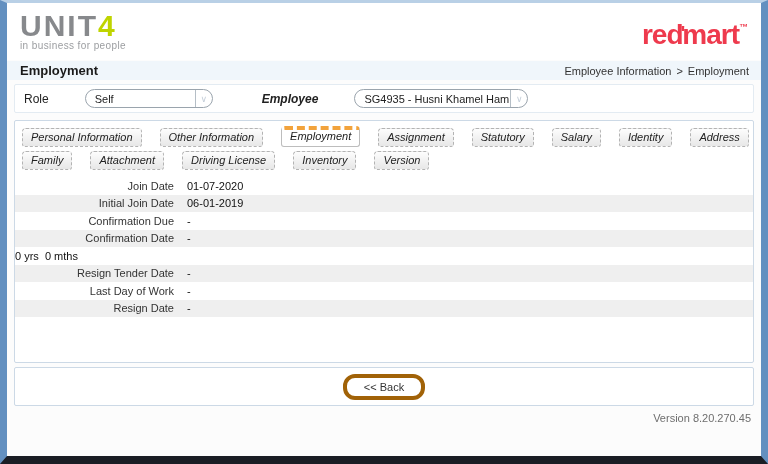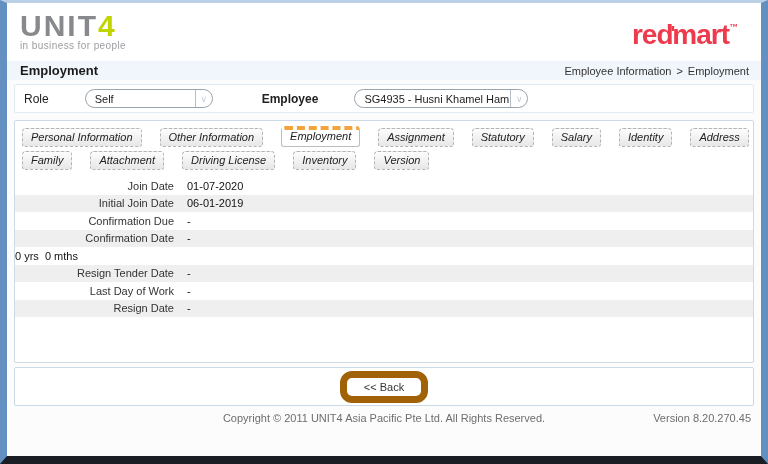--- a/index.html
+++ b/index.html
@@ -15,21 +15,21 @@
     background: #fcfcfc;
     display: flex; flex-direction: column;
   }
 
   
   .header { height: 57px; padding: 9px 6px 0 13px; display: flex; justify-content: space-between; align-items: flex-start; background: #fff; }
   .unit-logo { line-height: 1; }
   .unit-logo-text { font-size: 30px; font-weight: bold; color: #87898c; letter-spacing: 2px; line-height: 28px; }
   .unit-logo-accent { color: #bfd400; }
   .unit-tagline { font-size: 10px; color: #9b9da0; letter-spacing: .4px; margin-top: 1px; }
-  .redmart-logo { font-size: 28px; font-weight: bold; color: #ee3a4d; letter-spacing: -1px; line-height: 30px; margin-right: 17px; white-space: nowrap; }
+  .redmart-logo { font-size: 28px; font-weight: bold; color: #ee3a4d; letter-spacing: -1px; line-height: 30px; margin-right: 7px; white-space: nowrap; }
   .redmart-mark { font-size: 20px; vertical-align: 4px; margin: 0 -2px; }
   .redmart-tm { font-size: 9px; vertical-align: 14px; letter-spacing: 0; }
 
   
   .navbar {
     height: 27px; display: flex; align-items: stretch;
     background: repeating-linear-gradient(90deg, #ececec 0px, #ececec 8px, #e0e0e0 8px, #e0e0e0 10px);
     border-bottom: 1px solid #d6d6d6;
   }
   .nav-btn {
@@ -55,21 +55,21 @@
   
   .title-row { height: 19px; margin-top: 1px; background: #f0f6fb; display: flex; align-items: center; justify-content: space-between; padding: 0 12px 0 13px; }
   .page-title { font-size: 13px; font-weight: bold; color: #1a1a1a; }
   .breadcrumb { font-size: 11px; color: #333; }
   .breadcrumb span { margin-left: 5px; }
   .crumb-link { cursor: pointer; }
 
   
   .filter-panel { margin: 4px 7px 0; border: 1px solid #e3ebf2; border-radius: 2px; background: #fff; height: 29px; display: flex; align-items: center; padding: 0 9px; gap: 29px; }
   .filter-label { font-size: 12px; color: #222; margin-right: 7px; }
-  .filter-label.bold { font-weight: bold; }
+  .filter-label.bold { font-weight: bold; font-style: italic; }
   .dropdown { height: 19px; border: 1px solid #9aa4ad; border-radius: 10px; background: #fff; display: flex; align-items: stretch; overflow: hidden; cursor: pointer; }
   .dd-role { width: 128px; margin-right: 20px; }
   .dd-emp { width: 174px; }
   .dd-value { flex: 1; padding: 0 5px 0 9px; font-size: 11px; color: #222; white-space: nowrap; overflow: hidden; display: flex; align-items: center; }
   .dd-arrow { width: 17px; border-left: 1px solid #b5bec6; display: flex; align-items: center; justify-content: center; color: #c3cdd8; font-size: 9px; }
 
   
   .main-panel { margin: 7px 7px 0; border: 1px solid #ccd9e6; border-radius: 2px; background: #fff; height: 243px; padding-top: 7px; overflow: hidden; }
   .tabs-row { display: flex; gap: 18px; padding: 0 7px; margin-bottom: 4px; font-style: italic; }
   .tab {
@@ -85,21 +85,21 @@
   }
   .fields { margin-top: 7px; }
   .field-row { display: flex; align-items: center; height: 17.5px; font-size: 11px; }
   .field-row.alt { background: #efefef; }
   .field-label { flex: 0 0 172px; text-align: right; padding-right: 13px; color: #333; }
   .field-value { color: #111; white-space: pre-wrap; }
 
   
   .button-panel { margin: 4px 7px 0; border: 1px solid #ccd9e6; border-radius: 2px; background: #fff; height: 39px; display: flex; align-items: center; justify-content: center; }
   .back-btn {
-    border: 7px solid #a16207; border-radius: 12px; background: #fff;
+    border: 4px solid #a16207; border-radius: 12px; background: #fff;
     font-family: "Liberation Sans", sans-serif; font-size: 11px; color: #333;
     padding: 3px 17px; cursor: pointer;
   }
 
   
   .footer { flex: 1; position: relative; font-size: 11px; color: #6e6e6e; }
   .footer-copy { position: absolute; left: 50%; transform: translateX(-50%); top: 6px; white-space: nowrap; }
   .footer-version { position: absolute; right: 10px; top: 6px; }
 </style>
 </head>
@@ -187,17 +187,16 @@
           <div class="field-value">-</div>
         </div>
       </div>
   </div>
 
   <div class="button-panel">
     <button class="back-btn">&lt;&lt; Back</button>
   </div>
 
   <div class="footer">
-    <span class="footer-copy">Copyright © 2011 UNIT4 Asia Pacific Pte Ltd. All Rights Reserved.</span>
     <span class="footer-version">Version 8.20.270.45</span>
   </div>
 
 </div>
 
 </body></html>

